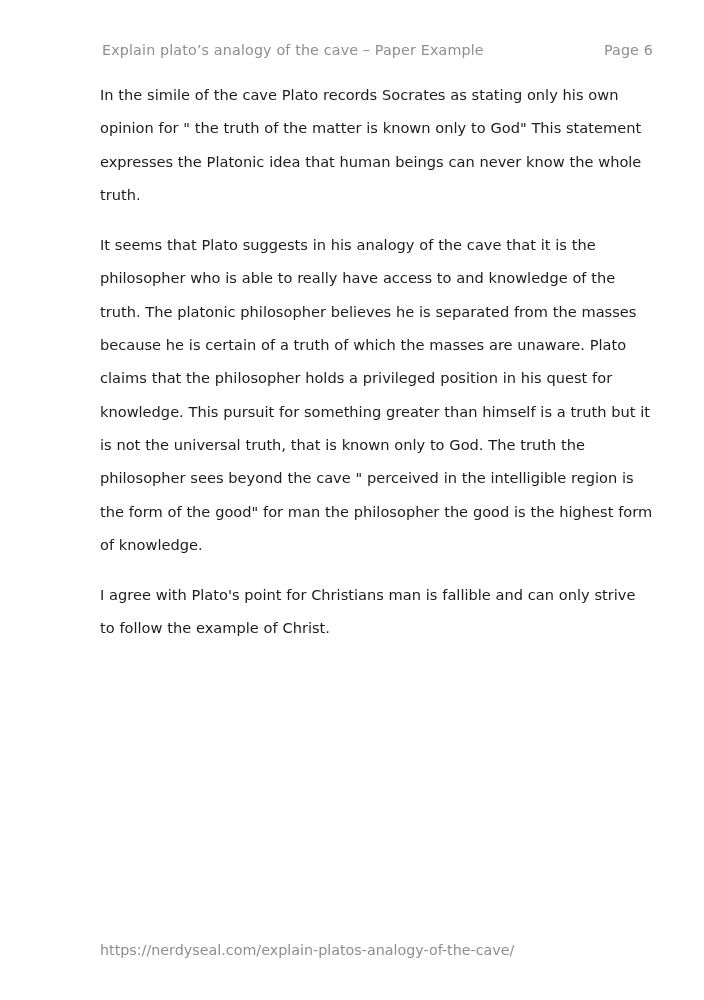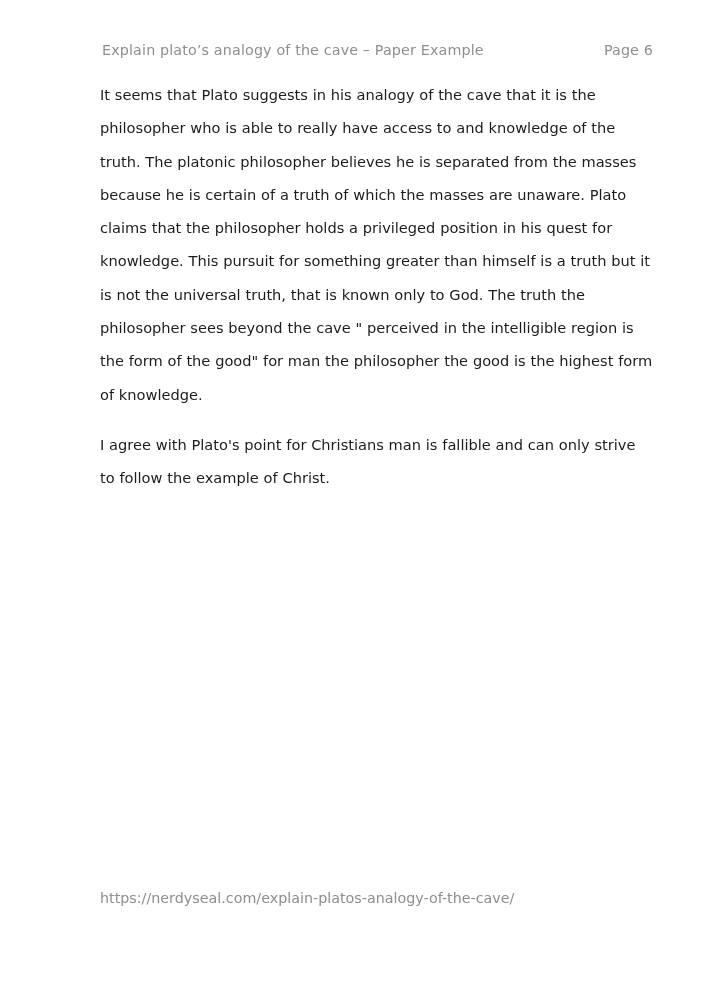--- a/index.html
+++ b/index.html
@@ -59,38 +59,39 @@
     word-spacing: 0.01em;
   }
   .body-copy p:last-child {
     margin-bottom: 0;
   }
 
   
   .page-footer {
     position: absolute;
     left: 100px;
-    top: 888px;
+    top: 940px;
     color: #8e8e8e;
     font-size: 14.3px;
     line-height: 20px;
     white-space: nowrap;
   }
 </style>
 </head>
 <body>
 
 <div class="page">
 
   <div class="page-header">
     <span class="doc-title">Explain plato’s analogy of the cave – Paper Example</span>
     <span class="page-number">Page 6</span>
   </div>
 
   <div class="body-copy">
+    <p>In the simile of the cave Plato records Socrates as stating only his own opinion for " the truth of the matter is known only to God" This statement expresses the Platonic idea that human beings can never know the whole truth.</p>
     <p>It seems that Plato suggests in his analogy of the cave that it is the philosopher who is able to really have access to and knowledge of the truth. The platonic philosopher believes he is separated from the masses because he is certain of a truth of which the masses are unaware. Plato claims that the philosopher holds a privileged position in his quest for knowledge. This pursuit for something greater than himself is a truth but it is not the universal truth, that is known only to God. The truth the philosopher sees beyond the cave " perceived in the intelligible region is the form of the good" for man the philosopher the good is the highest form of knowledge.</p>
     <p>I agree with Plato's point for Christians man is fallible and can only strive to follow the example of Christ.</p>
   </div>
 
   <div class="page-footer">
     <span>https://nerdyseal.com/explain-platos-analogy-of-the-cave/</span>
   </div>
 
 </div>
 

